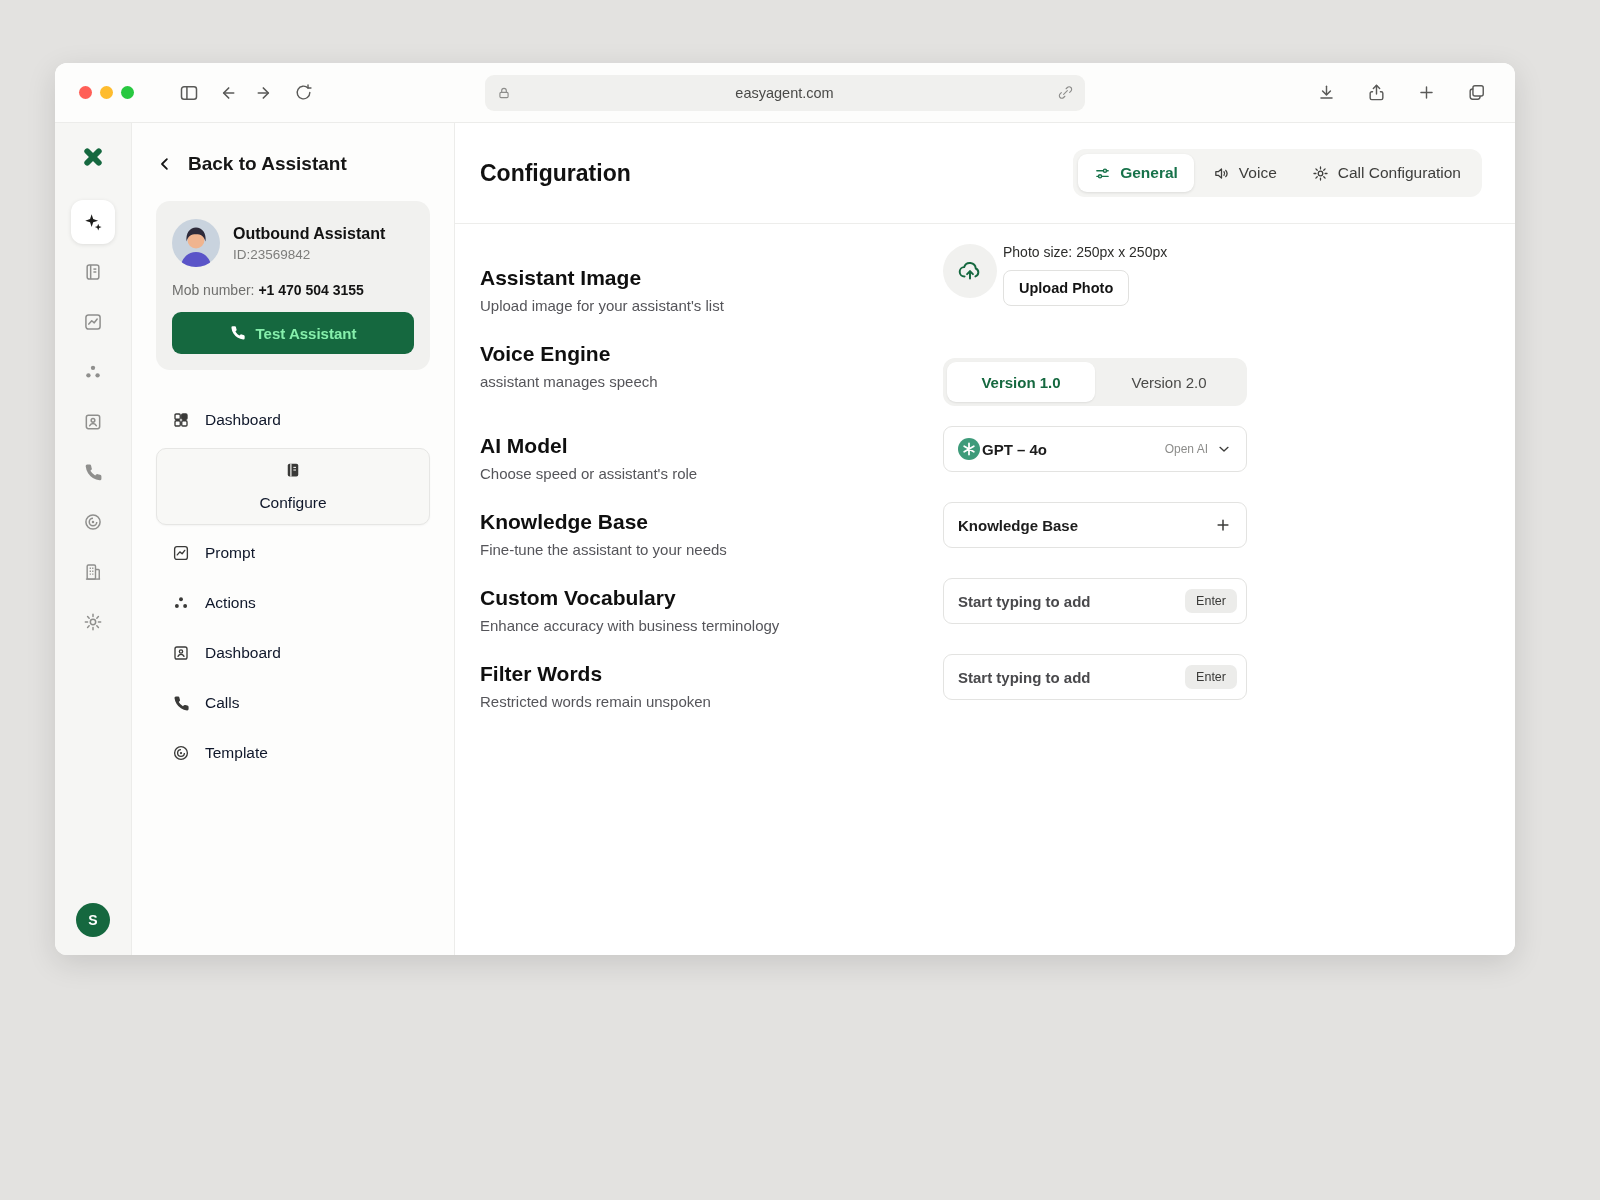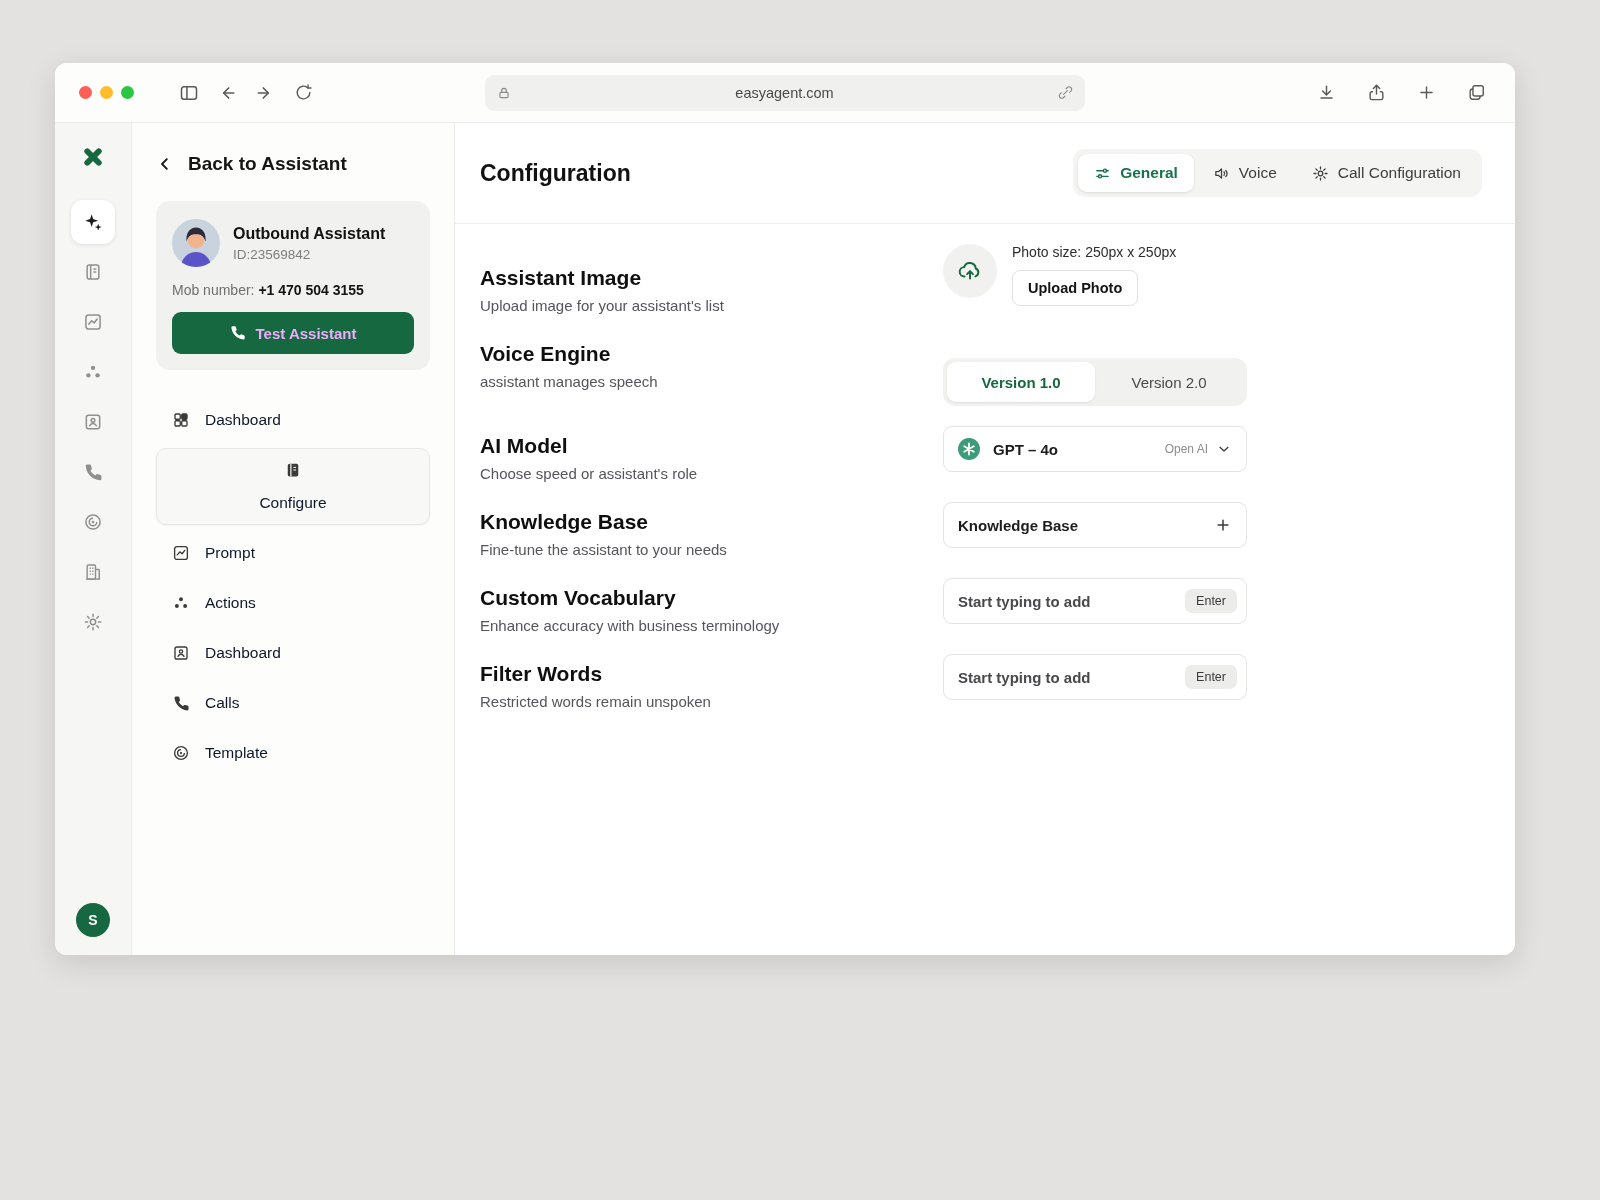--- a/index.html
+++ b/index.html
@@ -42,21 +42,21 @@
     padding:30px 24px 0; }
   .back-row { display:flex; align-items:center; gap:14px; font-size:19px; font-weight:700;
     color:#161616; cursor:pointer; }
   .assistant-card { margin-top:26px; background:#f1f1ef; border-radius:14px; padding:18px 16px 16px; }
   .card-top { display:flex; align-items:center; gap:13px; }
   .a-name { font-weight:700; font-size:16px; color:#121212; }
   .a-id { margin-top:4px; font-size:13.5px; color:#7d7d7b; }
   .mob { margin-top:15px; font-size:14px; color:#6f6f6d; }
   .mob b { color:#131313; }
   .test-btn { margin-top:14px; width:100%; height:42px; background:#15683F; border:none;
-    border-radius:9px; color:#f0abfc; font-weight:700; font-size:15px; font-family:inherit;
+    border-radius:9px; color:#86efac; font-weight:700; font-size:15px; font-family:inherit;
     display:flex; align-items:center; justify-content:center; gap:10px; cursor:pointer; }
   .nav { margin-top:28px; display:flex; flex-direction:column; gap:6px; }
   .nav-item { display:flex; align-items:center; gap:15px; padding:12px 15px;
     border-radius:10px; font-size:15.5px; color:#0f172a; cursor:pointer;
     border:1px solid transparent; }
   .nav-item .nicon { color:#3a3a38; display:grid; place-items:center; width:18px; }
   .nav-item.active { background:#f8f8f6; border-color:#e6e6e4; font-weight:400;
     box-shadow:0 1px 2px rgba(0,0,0,.04);flex-direction:column; }
 
   
@@ -70,33 +70,33 @@
   .tab.active { background:#fff; color:#17724A; font-weight:700;
     box-shadow:0 1px 3px rgba(0,0,0,.10); }
 
   .form { margin:42px 0 0 25px; width:767px; }
   .f-row { display:flex; align-items:flex-start; margin-bottom:28px; }
   .f-label { flex:1; padding-right:30px; }
   .f-label h3 { font-size:21px; font-weight:700; color:#0f0f0f; }
   .f-label p { margin-top:7px; font-size:15px; color:#55555a; }
   .f-control { width:304px; flex:none; margin-top:-8px; }
 
-  .image-control { display:flex; gap:15px; margin-top:-22px; }
+  .image-control { display:flex; gap:6px; margin-top:-22px; }
   .upload-circle { width:54px; height:54px; border-radius:50%; background:#f1f1ef;
     display:grid; place-items:center; cursor:pointer; flex:none; }
   .photo-size { font-size:14px; color:#2d2d2b; }
   .upload-btn { margin-top:10px; background:#fff; border:1px solid #e1e1df; border-radius:8px;
     padding:9px 15px; font-size:14.5px; font-weight:700; color:#141414; font-family:inherit; cursor:pointer; }
 
   .text-input, .select-box, .type-box {
     height:46px; border:1px solid #e3e3e1; border-radius:9px; background:#fff;
     display:flex; align-items:center; padding:0 14px; font-size:15px; }
   .text-input { color:#1e1e1e; }
   .select-box { gap:10px; cursor:pointer; justify-content:space-between; }
-  .sel-left { display:flex; align-items:center; gap:13px;text-align:right; }
+  .sel-left { display:flex; align-items:center; gap:2px;text-align:right; }
   .sel-value { font-weight:600; color:#1c1c1c; }
   .provider { font-size:12px; color:#8d8d8b; }
   .sel-right { display:flex; align-items:center; gap:8px; color:#3c3c3a; }
   .segmented { background:#f1f1ef; border-radius:12px; padding:4px; display:flex; height:48px;margin-top:24px; }
   .seg { flex:1; display:grid; place-items:center; font-size:15px; color:#4a4a48;
     border-radius:9px; cursor:pointer; }
   .seg.active { background:#fff; color:#15683F; font-weight:700;
     box-shadow:0 1px 2px rgba(0,0,0,.08); }
   .type-box { justify-content:space-between; padding-right:9px; cursor:text; }
   .type-text { font-weight:600; color:#49494c; }

